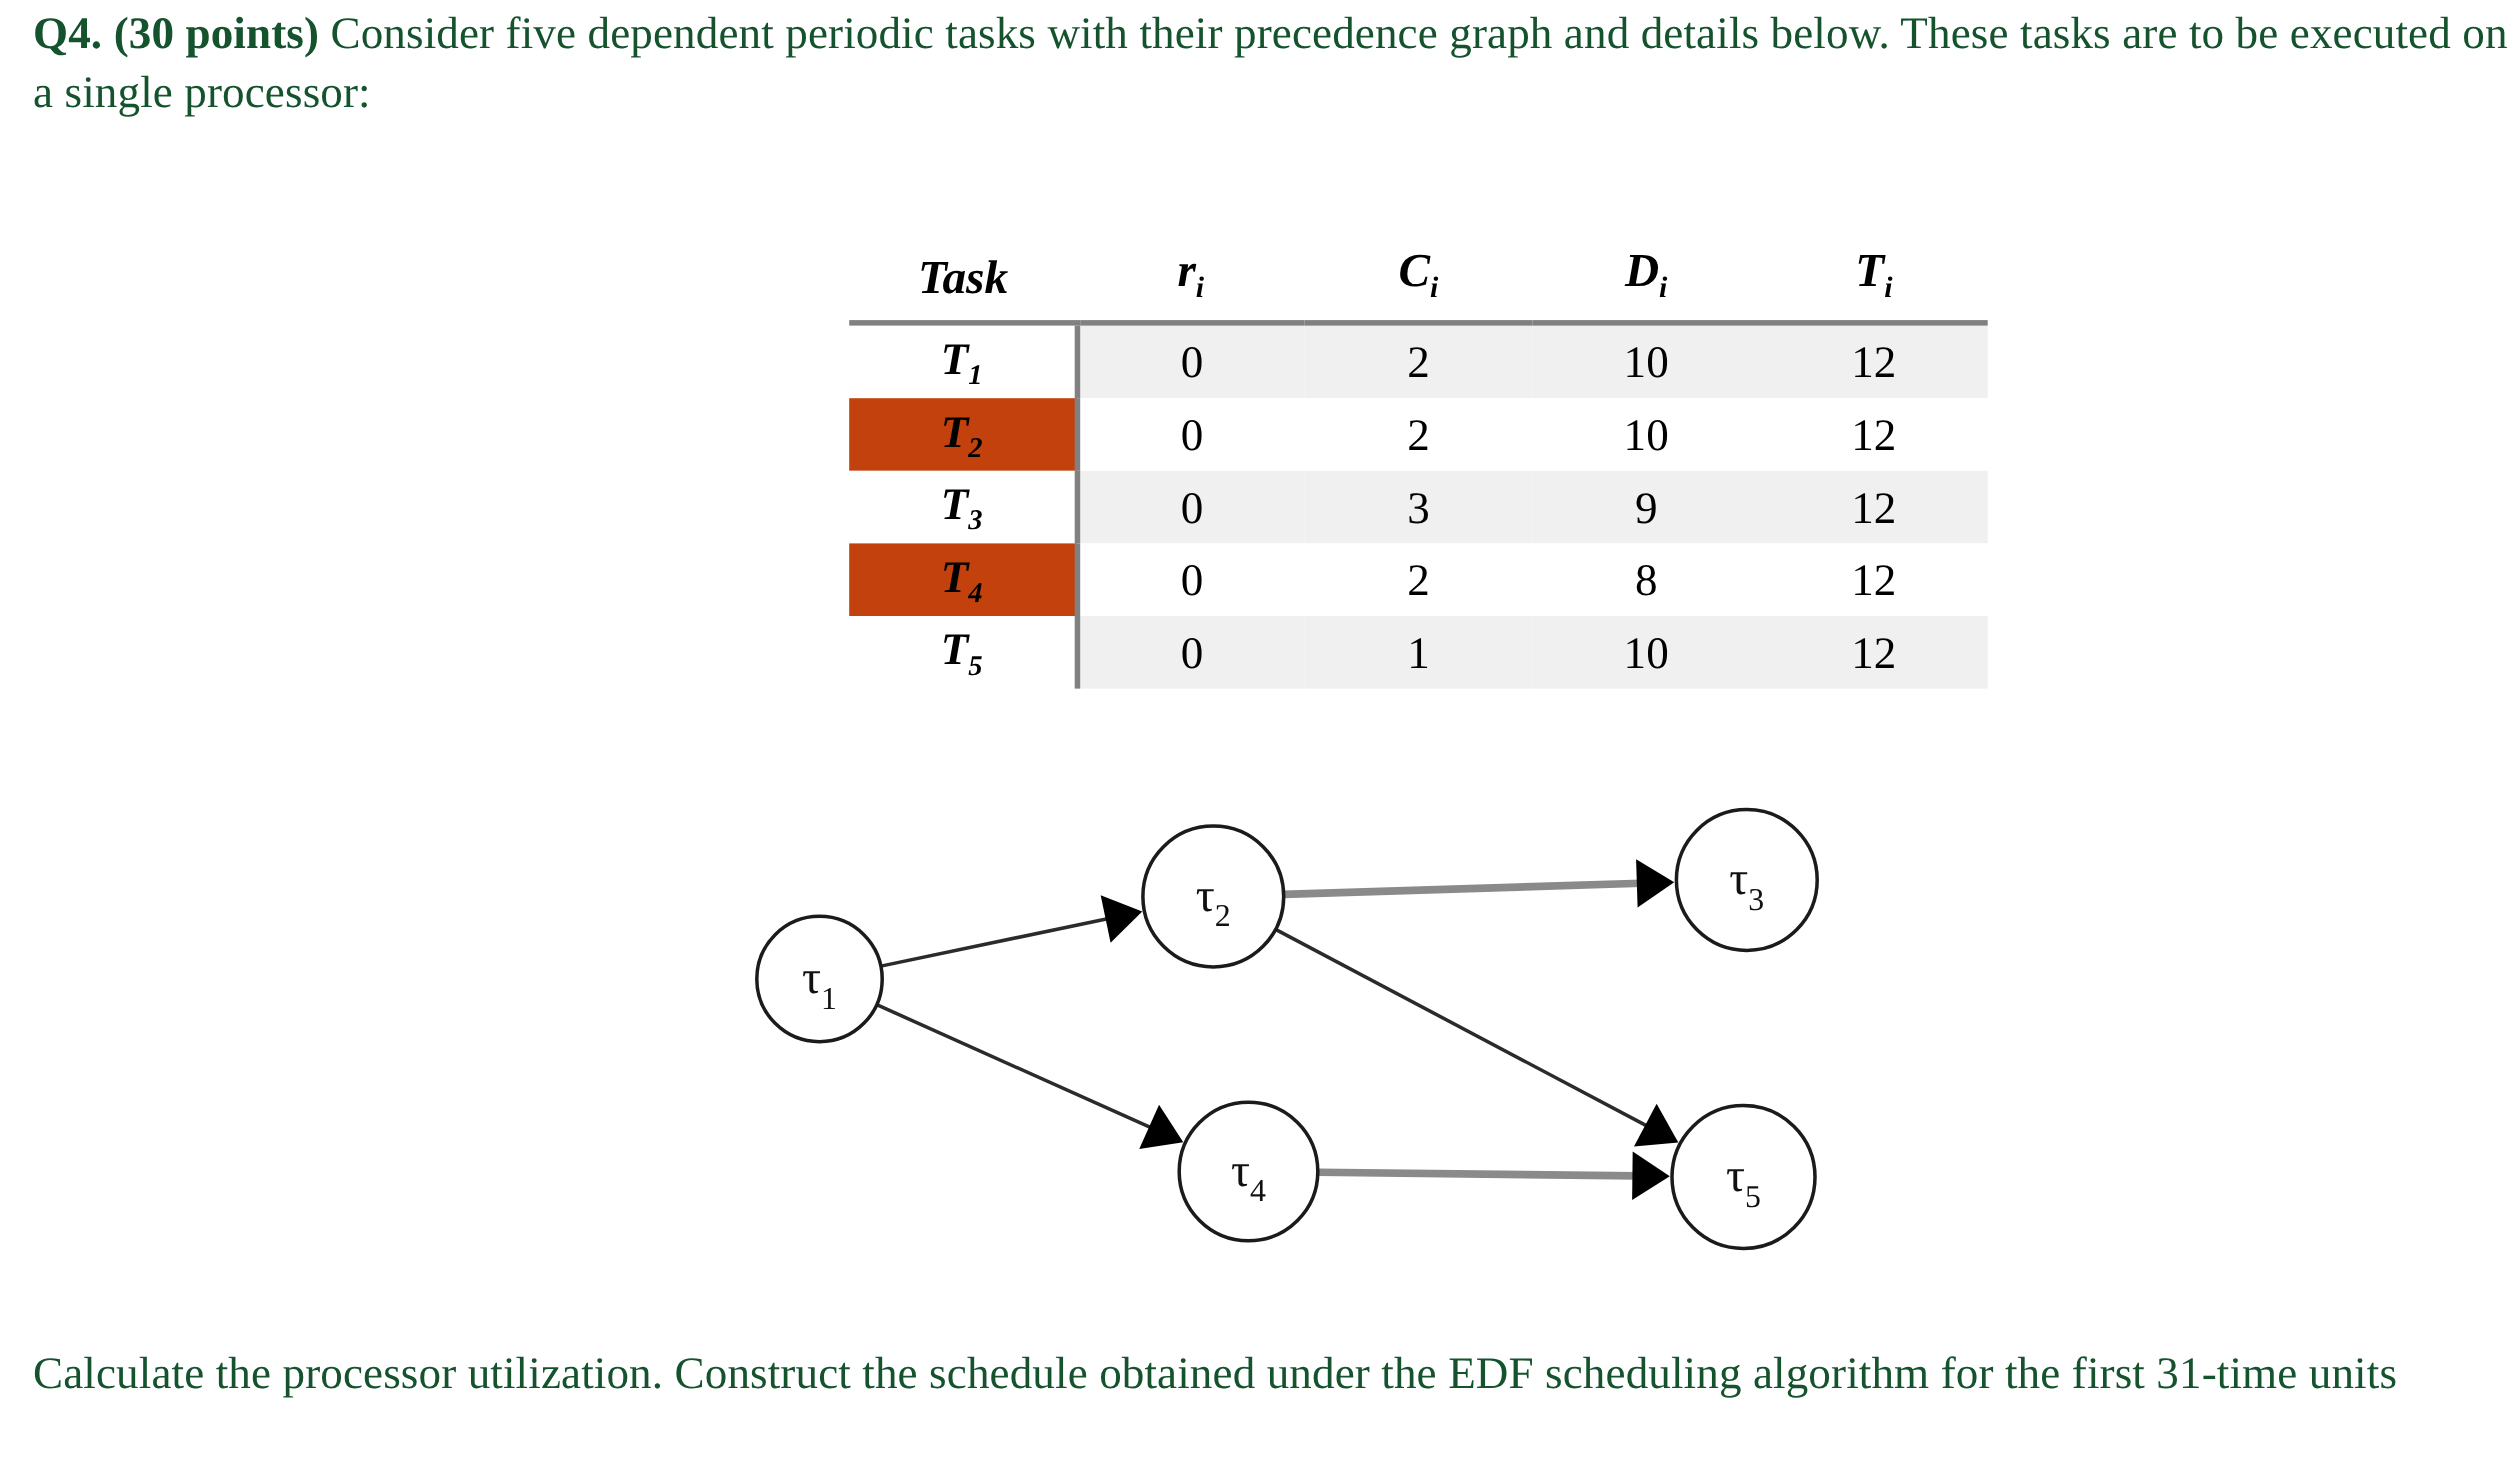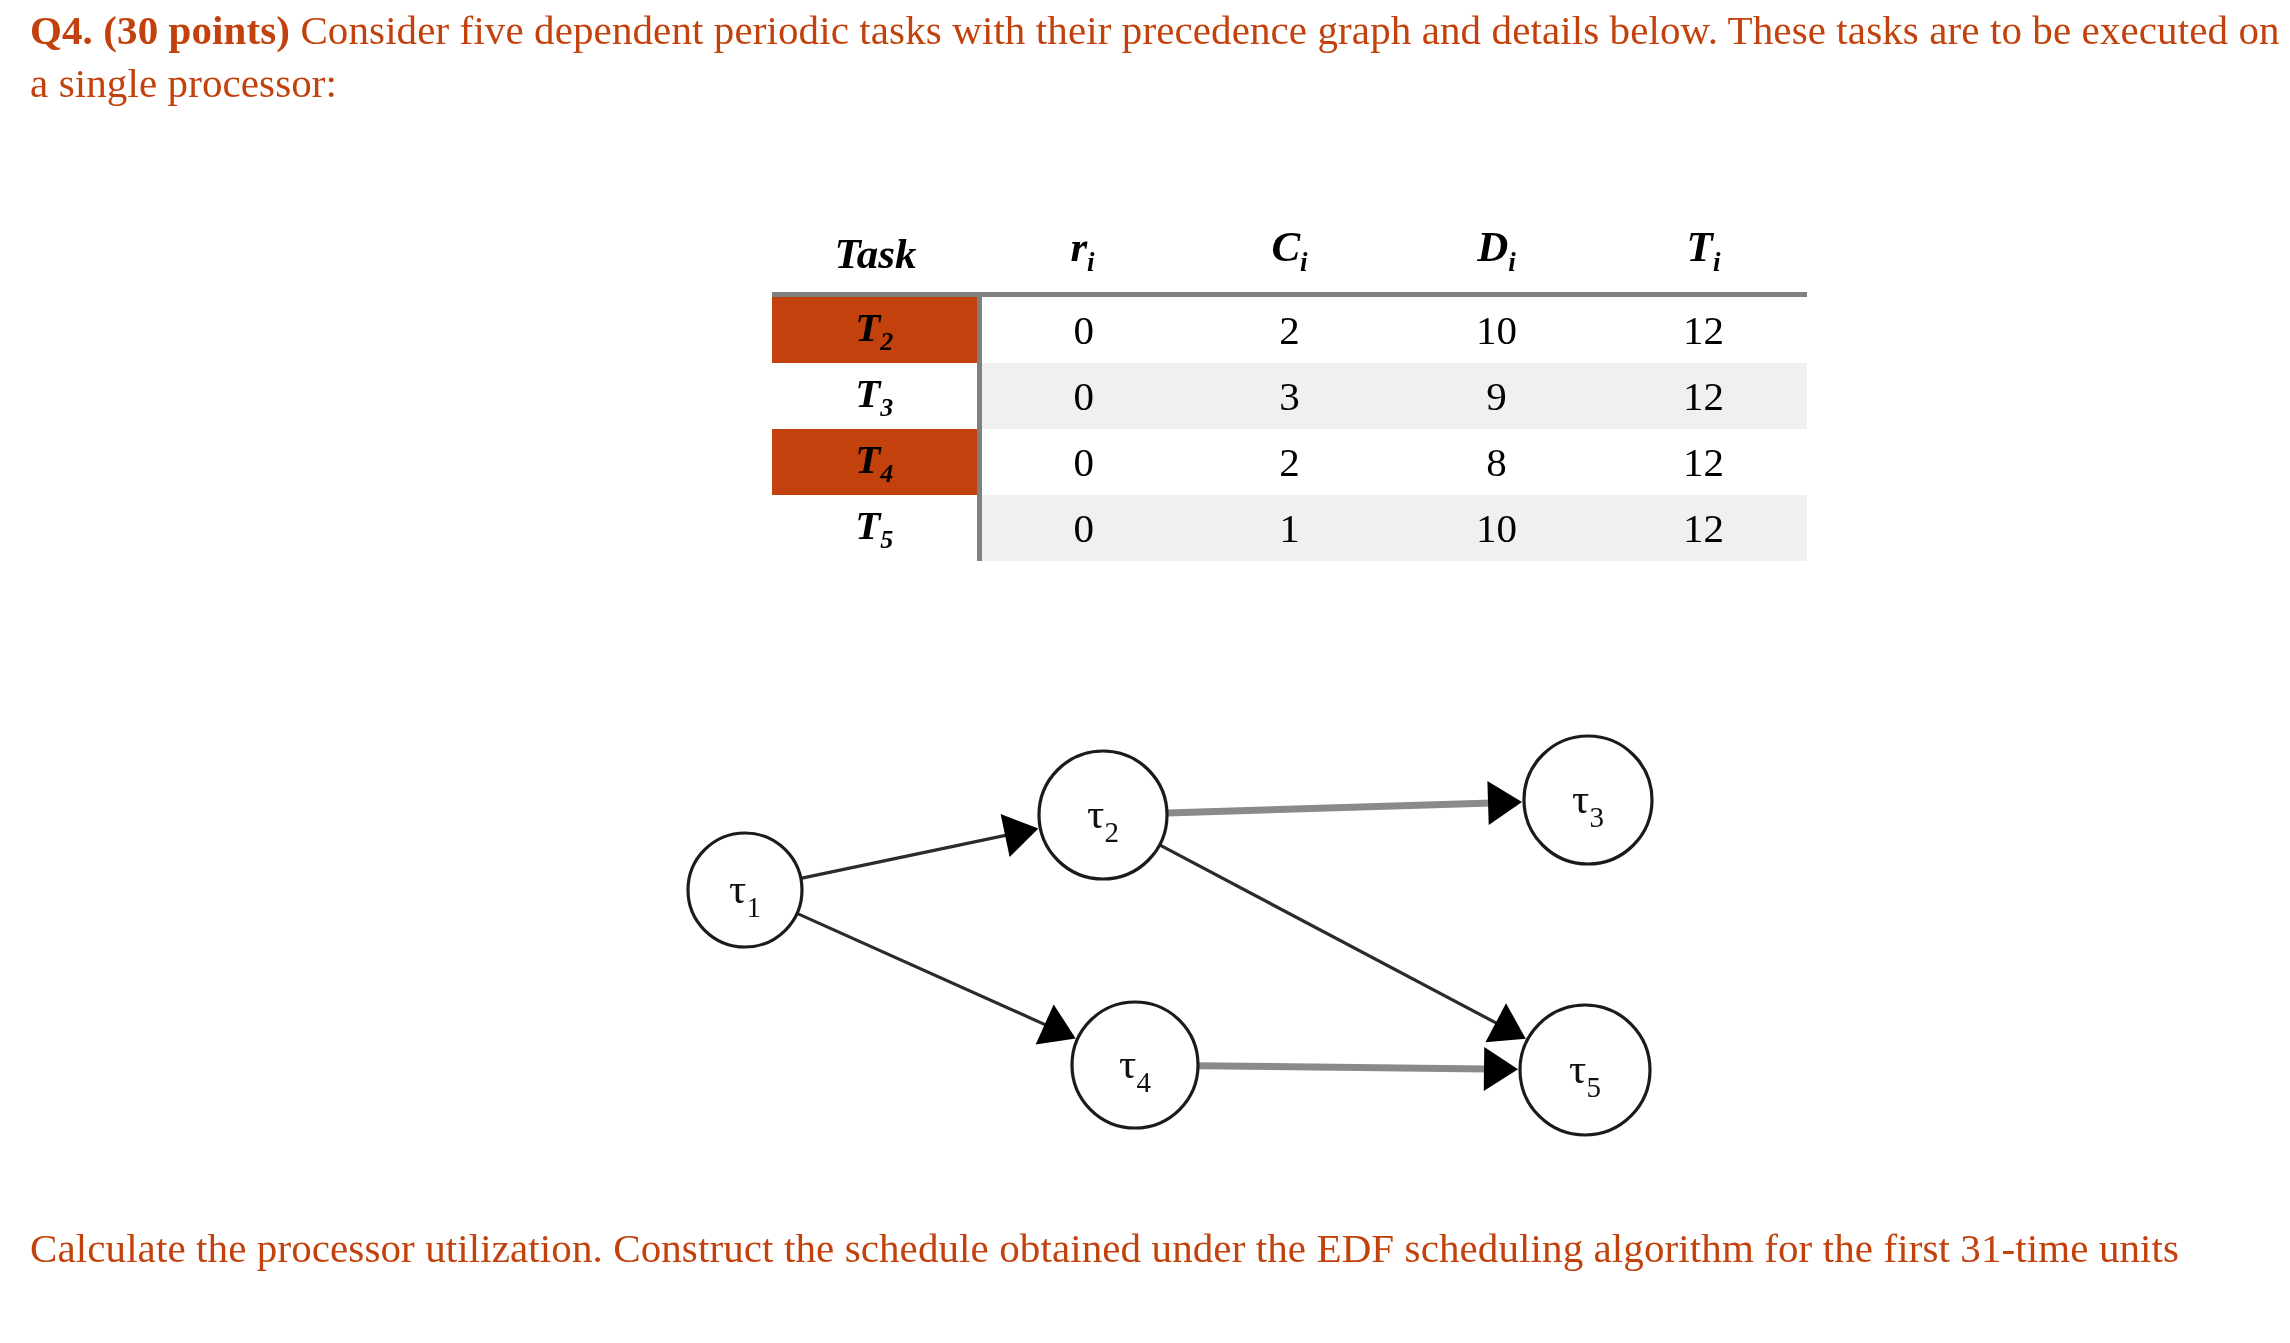--- a/index.html
+++ b/index.html
@@ -14,21 +14,21 @@
     font-family: "Liberation Serif", "DejaVu Serif", serif;
     color: #000000;
     overflow: hidden;
   }
 
   
   .qtext {
     position: absolute;
     font-size: 41px;
     line-height: 1.30;
-    color: #c2410c;
+    color: #14532d;
     letter-spacing: 0.1px;
   }
   #question-intro {
     left: 30px;
     top: 4px;
     width: 2250px;
   }
   #question-outro {
     left: 30px;
     top: 1222px;
@@ -147,20 +147,27 @@
     <thead>
       <tr>
         <th><span>Task</span></th>
         <th><span>r</span><span class="sub">i</span></th>
         <th><span>C</span><span class="sub">i</span></th>
         <th><span>D</span><span class="sub">i</span></th>
         <th><span>T</span><span class="sub">i</span></th>
       </tr>
     </thead>
     <tbody>
+      <tr class="shaded">
+        <td class="task-cell"><span>T</span><span class="sub">1</span></td>
+        <td>0</td>
+        <td>2</td>
+        <td>10</td>
+        <td>12</td>
+      </tr>
       <tr>
         <td class="task-cell"><span>T</span><span class="sub">2</span></td>
         <td>0</td>
         <td>2</td>
         <td>10</td>
         <td>12</td>
       </tr>
       <tr class="shaded">
         <td class="task-cell"><span>T</span><span class="sub">3</span></td>
         <td>0</td>

